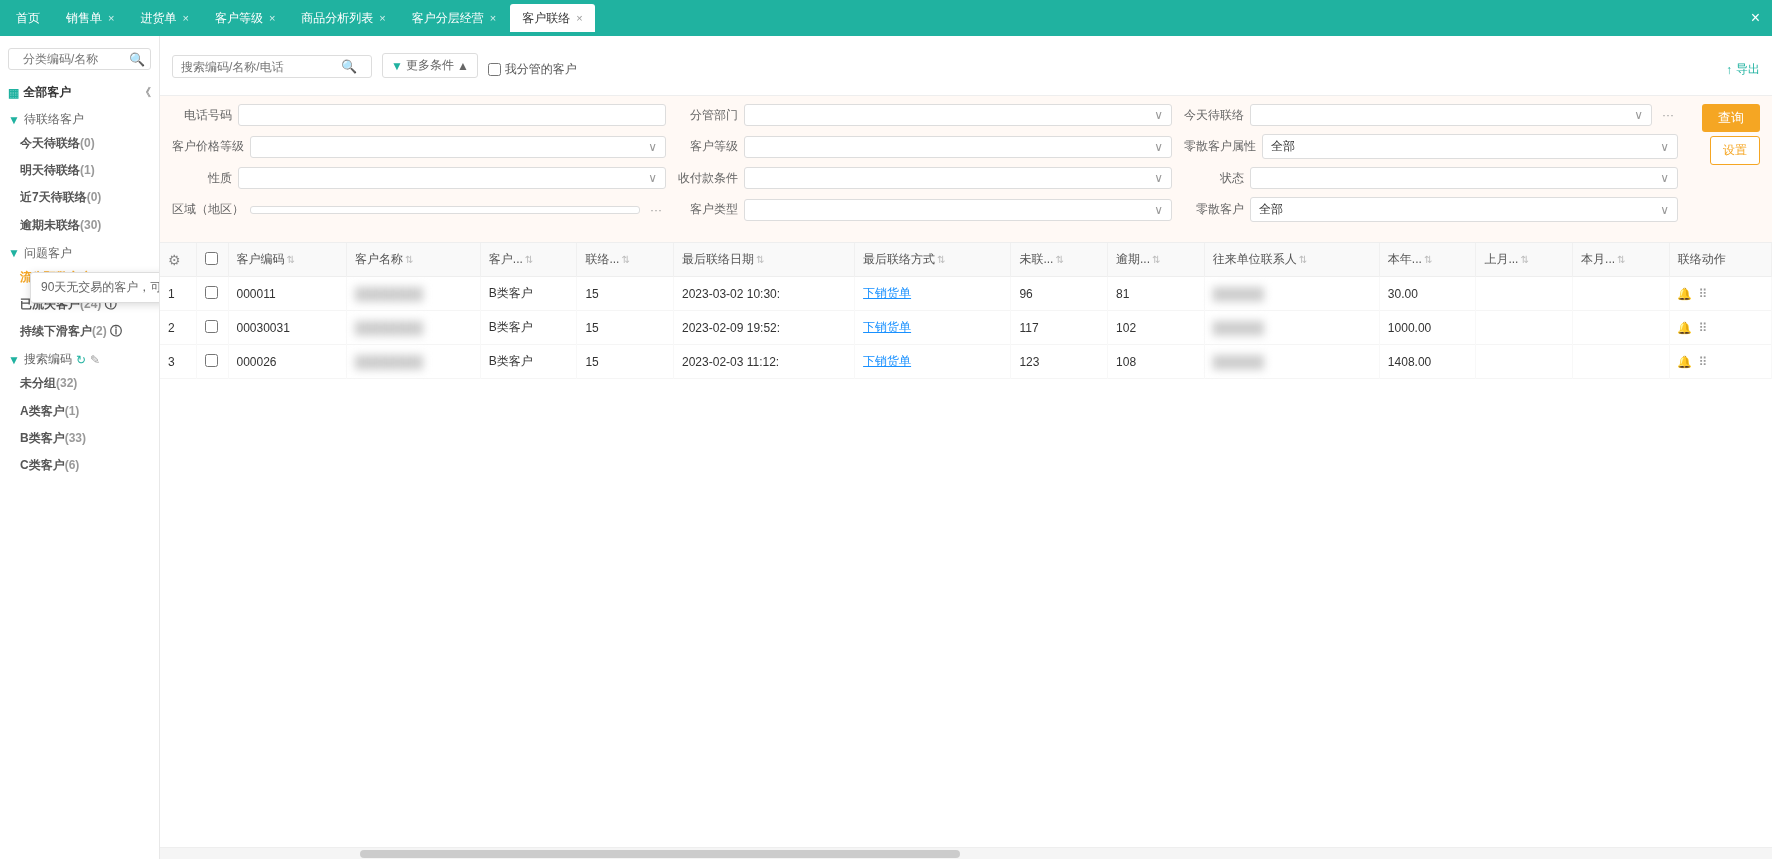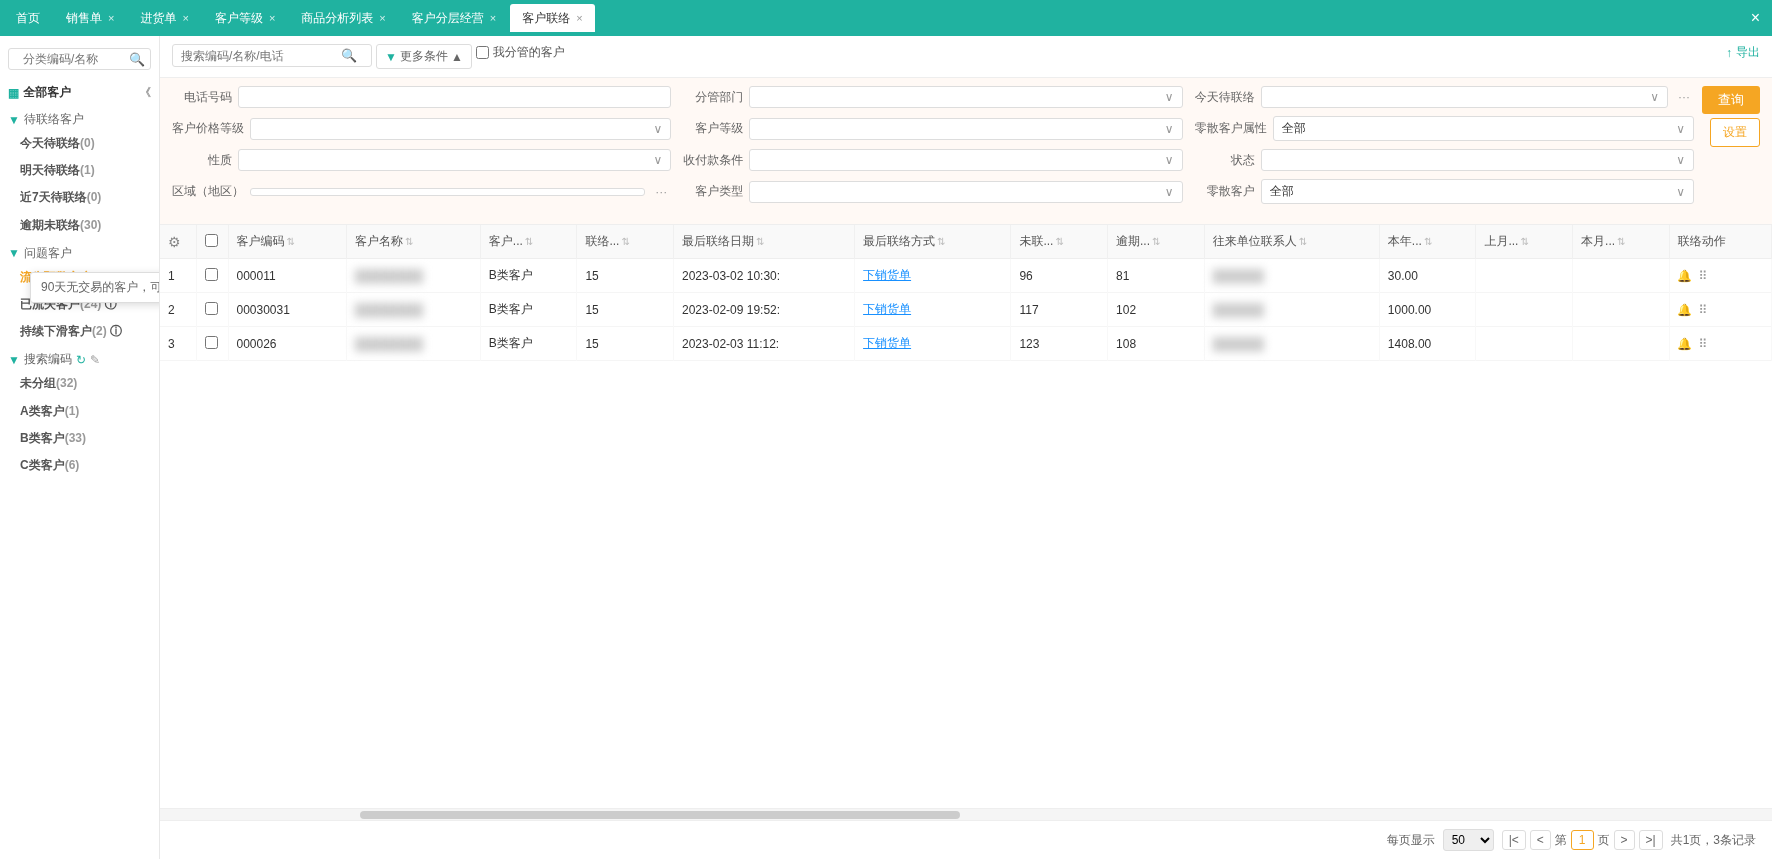--- a/index.html
+++ b/index.html
@@ -157,24 +157,24 @@
       flex: 1;
       display: flex;
       flex-direction: column;
       overflow: hidden;
       background: #fff;
     }
     
     
     .search-bar {
       display: flex;
-      align-items: flex-start;
-      padding: 8px 12px;
+      align-items: flex-end;
+      padding: 17px 12px;
       border-bottom: 1px solid #eee;
-      gap: 4px;
+      gap: 10px;
     }
     .search-input-wrap {
       display: flex;
       align-items: center;
       border: 1px solid #ddd;
       border-radius: 3px;
       padding: 3px 8px;
       width: 200px;
     }
     .search-input-wrap input {
@@ -506,21 +506,21 @@
         <input type="checkbox" style="">
         <span>我分管的客户</span>
       </label>
       <div class="export-btn">
         <span>↑</span>
         <span>导出</span>
       </div>
     </div>
 
     <div class="filter-panel">
-      <div style="display:flex; gap:8px; align-items:flex-start;">
+      <div style="display:flex; gap:24px; align-items:flex-start;">
         <div style="flex:1;">
 
           <div class="filter-row">
             <div class="filter-field">
               <label>电话号码</label>
               <input type="text" class="" style="border: 1px solid rgb(221, 221, 221); border-radius: 3px; padding: 3px 8px; flex: 1 1 0%; outline: none; font-size: 12px;">
             </div>
             <div class="filter-field">
               <label>分管部门</label>
               <div class="select-box" style="border:1px solid #ddd; border-radius:3px; padding:3px 8px; display:flex; align-items:center; justify-content:space-between; flex:1; cursor:pointer; background:#fff; min-width:120px;">
@@ -774,31 +774,14 @@
       </td>
     </tr>
           </tbody>
       </table>
     </div>
 
     <div class="scrollbar-area">
       <div class="scrollbar-thumb"></div>
     </div>
 
-    <div class="table-footer">
-      <span>每页显示</span>
-      <select class="page-select">
-        <option>50</option>
-        <option>100</option>
-      </select>
-      <div class="page-nav">
-        <button>|&lt;</button>
-        <button>&lt;</button>
-        <span>第</span>
-        <span class="page-num">1</span>
-        <span>页</span>
-        <button>&gt;</button>
-        <button>&gt;|</button>
-      </div>
-      <span>共1页，3条记录</span>
-    </div>
   </div>
 </div>
 
 </body></html>

